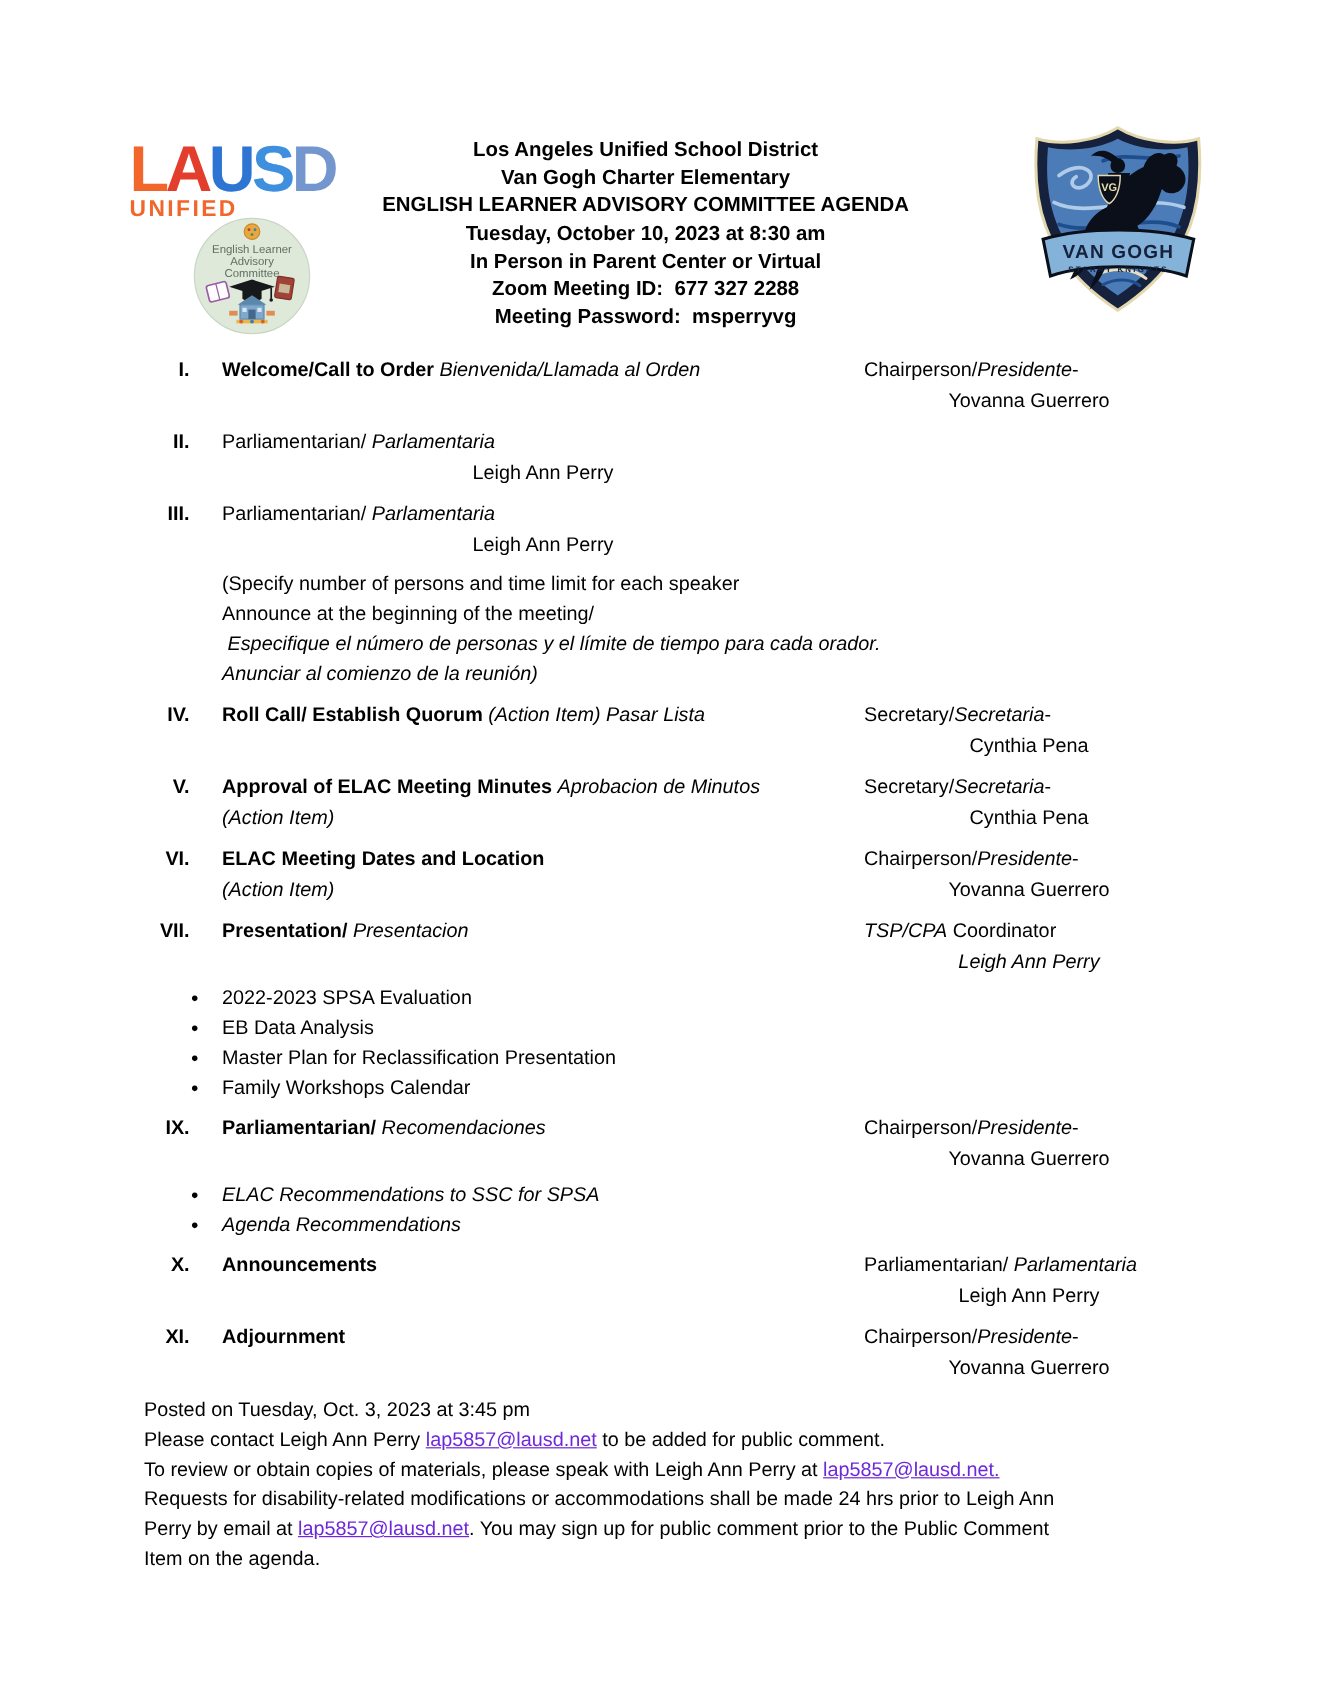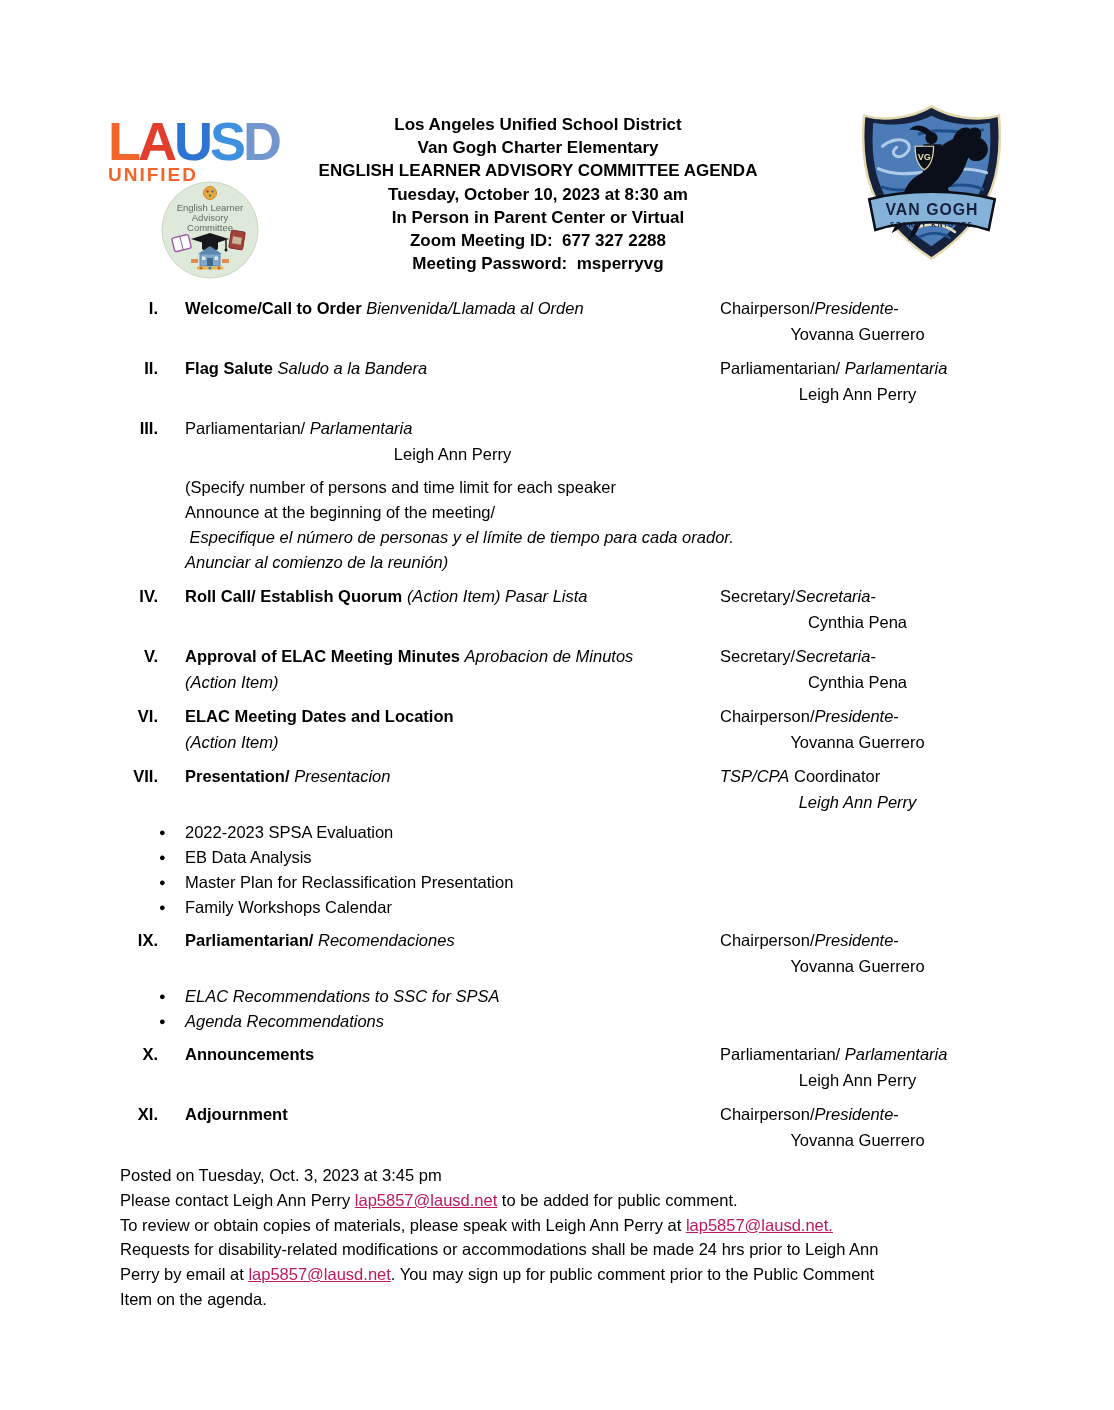--- a/index.html
+++ b/index.html
@@ -41,21 +41,21 @@
   ul.bullets-list li{position:relative;white-space:pre-wrap;}
   .bullet{position:absolute;left:-26px;top:0;font-size:11px;line-height:25px;}
 
   .s-b{font-weight:bold;margin-top:33px;}
   .s-i{font-style:italic;}
   .s-bi{font-weight:normal;font-style:italic;}
 
   
   .footer{padding:2px 70px 0 120px;font-size:16.5px;line-height:24.8px;}
   .footer-line{white-space:pre-wrap;}
-  a.link{color:#be185d;cursor:pointer;}
+  a.link{color:#6d28d9;cursor:pointer;}
 
   
   svg text{font-family:"Liberation Sans","DejaVu Sans",sans-serif;}
 </style>
 </head>
 <body>
 
 <div class="page">
 
   <div class="header">
@@ -161,23 +161,20 @@
           <div class="title">
             <div class="t-line"><span class="s-b">Welcome/Call to Order </span><span class="s-i">Bienvenida/Llamada al Orden</span></div>
           </div>
           <div class="assign">
             <div class="role-line"><span>Chairperson/</span><span class="s-i">Presidente</span><span>-</span></div>
             <div class="name-line"><span>Yovanna Guerrero</span></div>
           </div>
         </div>
         <div class="row item">
           <div class="num">II.</div>
-          <div class="title">
-            <div class="t-line"><span class="s-b">Flag Salute </span><span class="s-i">Saludo a la Bandera</span></div>
-          </div>
           <div class="assign">
             <div class="role-line"><span>Parliamentarian/ </span><span class="s-i">Parlamentaria</span></div>
             <div class="name-line"><span>Leigh Ann Perry</span></div>
           </div>
         </div>
         <div class="row item">
           <div class="num">III.</div>
           <div class="assign">
             <div class="role-line"><span>Parliamentarian/ </span><span class="s-i">Parlamentaria</span></div>
             <div class="name-line"><span>Leigh Ann Perry</span></div>

